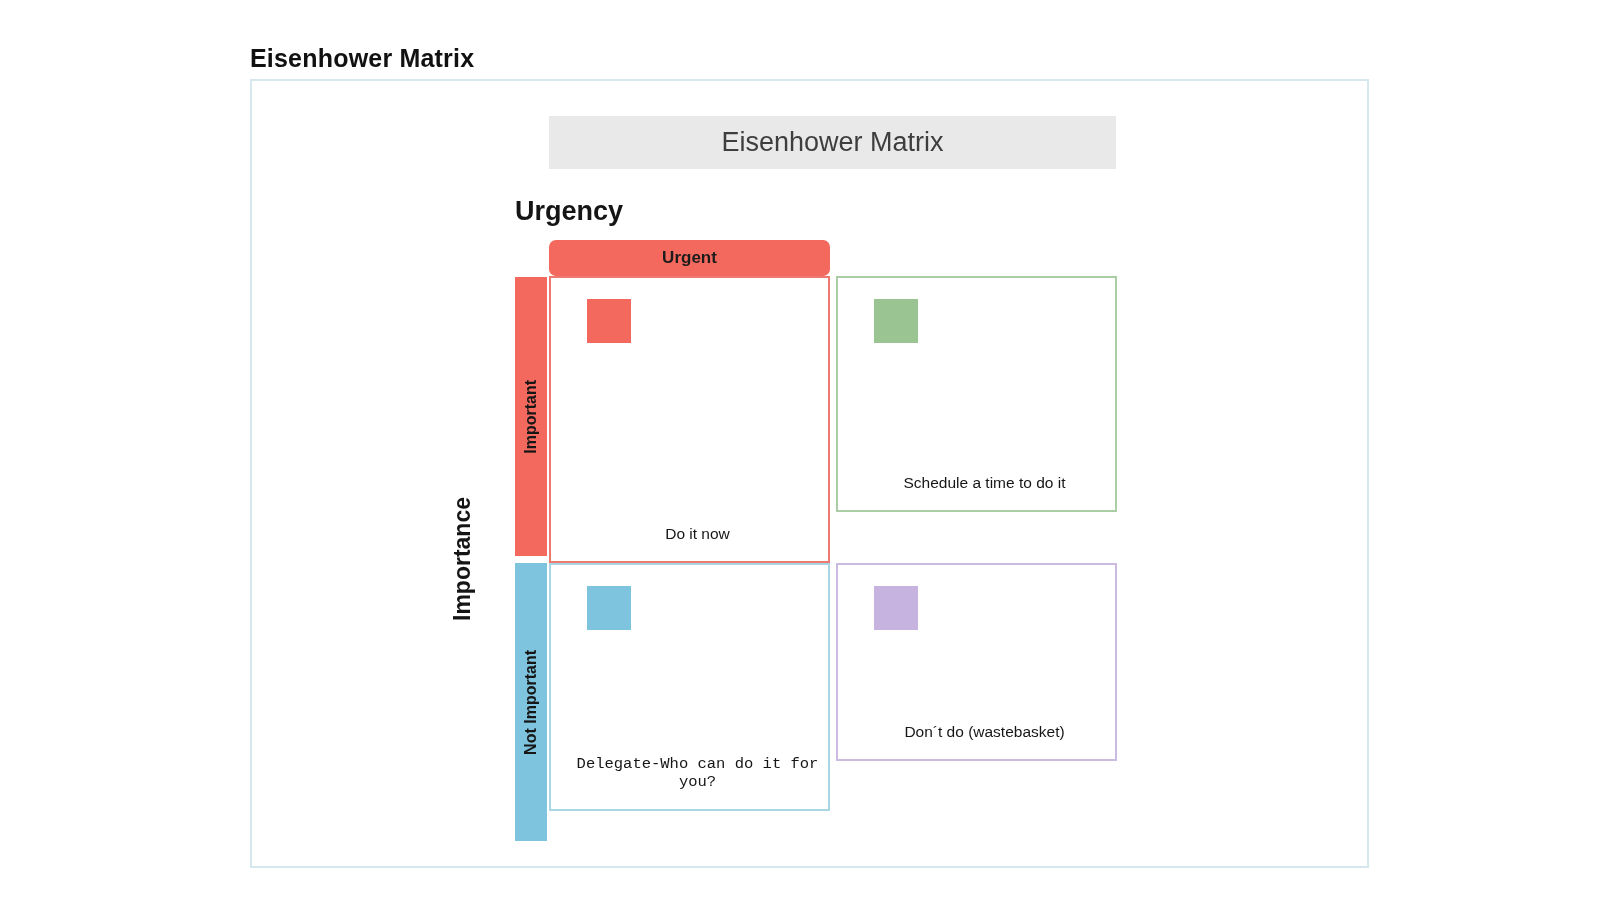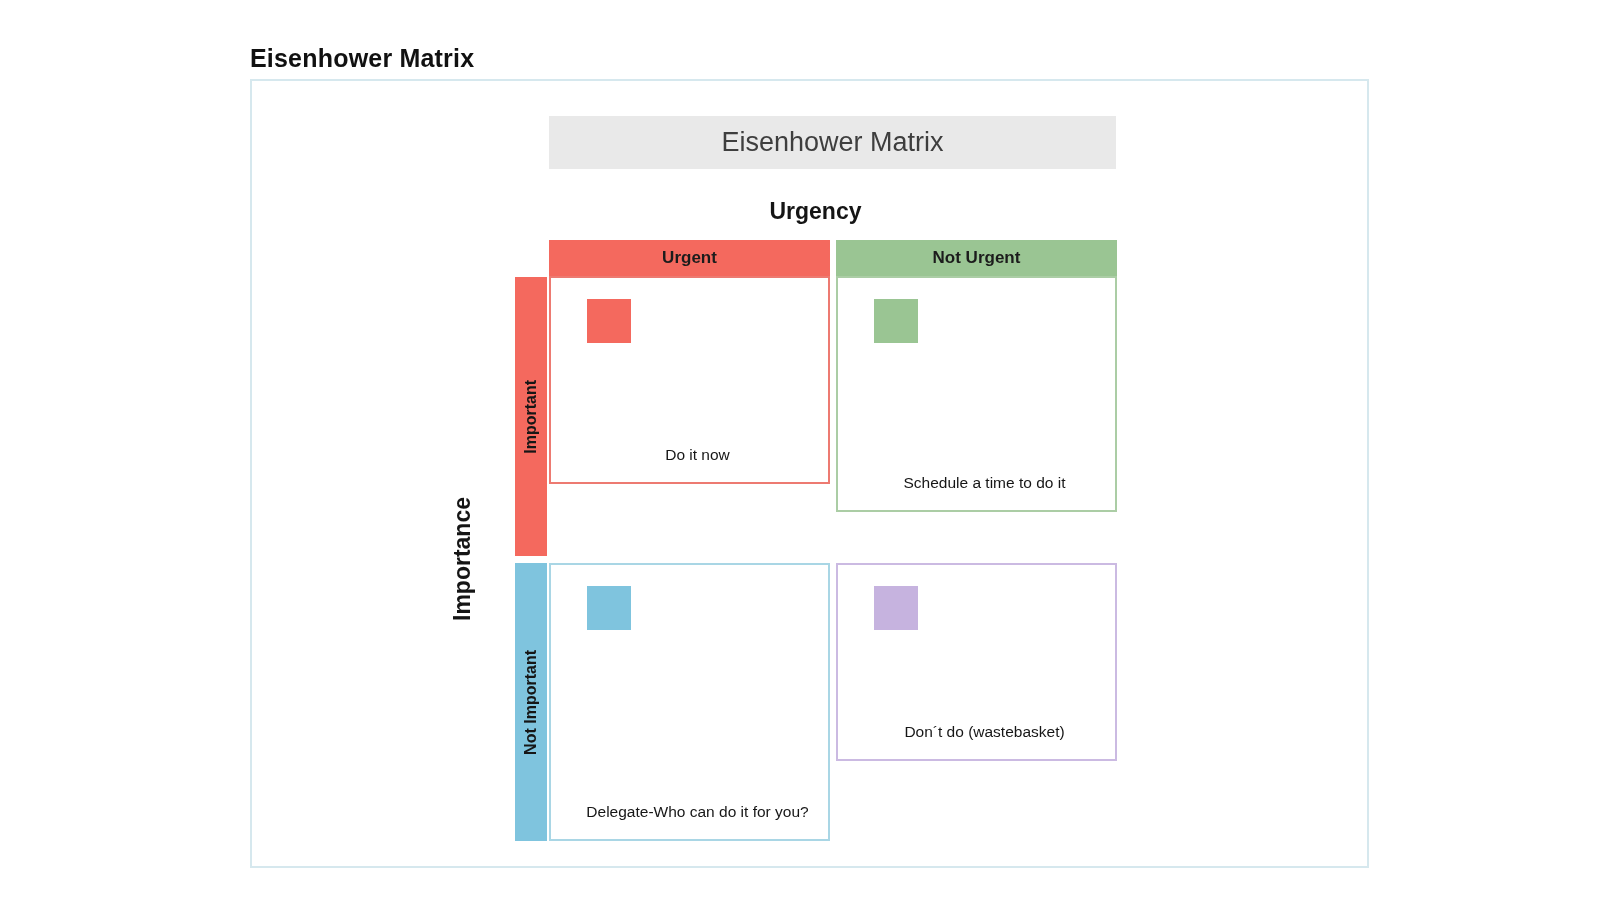--- a/index.html
+++ b/index.html
@@ -17,29 +17,29 @@
   }
 
   .matrix-title-bar {
     position: absolute; left: 289px; top: 27px; width: 567px; height: 53px;
     background: #e9e9e9; display: flex; align-items: center; justify-content: center;
     font-size: 27px; font-weight: 400; color: #3e3e3e;
   }
 
   .axis-x-label {
     position: absolute; left: 255px; top: 106px; width: 601px; height: 32px;
-    text-align: center; font-size: 23px; font-weight: 700; line-height: 32px; color: #151515;
+    text-align: left; font-size: 27px; font-weight: 700; line-height: 32px; color: #151515;
   }
 
   .col-header {
     position: absolute; top: 151px; width: 281px; height: 36px;
     display: flex; align-items: center; justify-content: center;
     font-size: 17px; font-weight: 700; color: #1c1c1c;
   }
-  .col-header.c0 { left: 289px; }
+  .col-header.c0 { left: 289px; border-radius: 7px; }
   .col-header.c1 { left: 576px; }
 
   .row-bar {
     position: absolute; left: 255px; width: 32px;
     display: flex; align-items: center; justify-content: center;
   }
   .row-bar.r0 { top: 188px; height: 279px; }
   .row-bar.r1 { top: 474px; height: 278px; }
   .row-bar .vtext {
     writing-mode: vertical-rl; transform: rotate(180deg);
@@ -52,23 +52,23 @@
   }
   .axis-y-label .vtext {
     writing-mode: vertical-rl; transform: rotate(180deg);
     font-size: 23px; font-weight: 700; color: #151515; white-space: nowrap;
   }
 
   .quadrant {
     position: absolute; width: 281px; background: #ffffff;
     border: 2px solid transparent;
   }
-  .quadrant.q0 { left: 289px; top: 187px; height: 208px; }
+  .quadrant.q0 { left: 289px; top: 187px; height: 287px; }
   .quadrant.q1 { left: 576px; top: 187px; height: 236px; }
-  .quadrant.q2 { left: 289px; top: 474px; height: 278px; }
+  .quadrant.q2 { left: 289px; top: 474px; height: 248px; font-family: Liberation Mono, monospace; }
   .quadrant.q3 { left: 576px; top: 474px; height: 198px; }
 
   .accent-square {
     position: absolute; left: 28px; top: 13px; width: 44px; height: 44px;
   }
 
   .quadrant-label {
     position: absolute; left: 0; bottom: 10px; width: 100%;
     text-align: center; font-size: 15.5px; font-weight: 500; color: #161616;
   }
@@ -78,21 +78,20 @@
 
 <div class="page-title">Eisenhower Matrix</div>
 
 <div class="frame" style="border-color: rgb(214, 232, 238);">
 
   <div class="matrix-title-bar" style="background-color: rgb(233, 233, 233); color: rgb(62, 62, 62);">Eisenhower Matrix</div>
 
   <div class="axis-x-label">Urgency</div>
 
   <div class="col-header c0" style="background-color: rgb(244, 105, 94);">Urgent</div>
-  <div class="col-header c1" style="background-color: rgb(154, 197, 147);">Not Urgent</div>
 
   <div class="axis-y-label">
     <span class="vtext">Importance</span>
   </div>
 
   <div class="row-bar r0" style="background-color: rgb(244, 105, 94);">
     <span class="vtext">Important</span>
   </div>
   <div class="row-bar r1" style="background-color: rgb(127, 196, 222);">
     <span class="vtext">Not Important</span>

